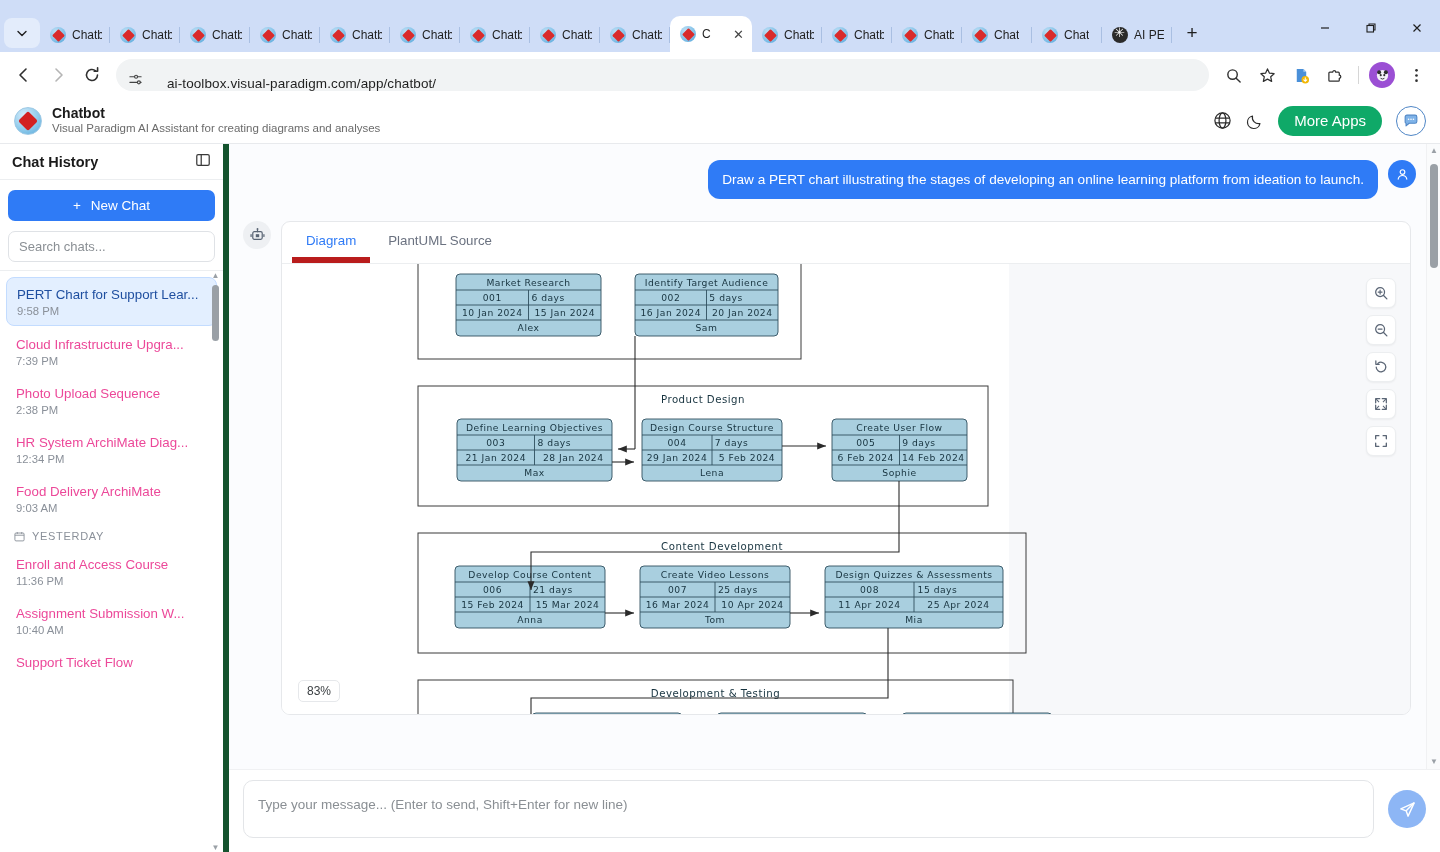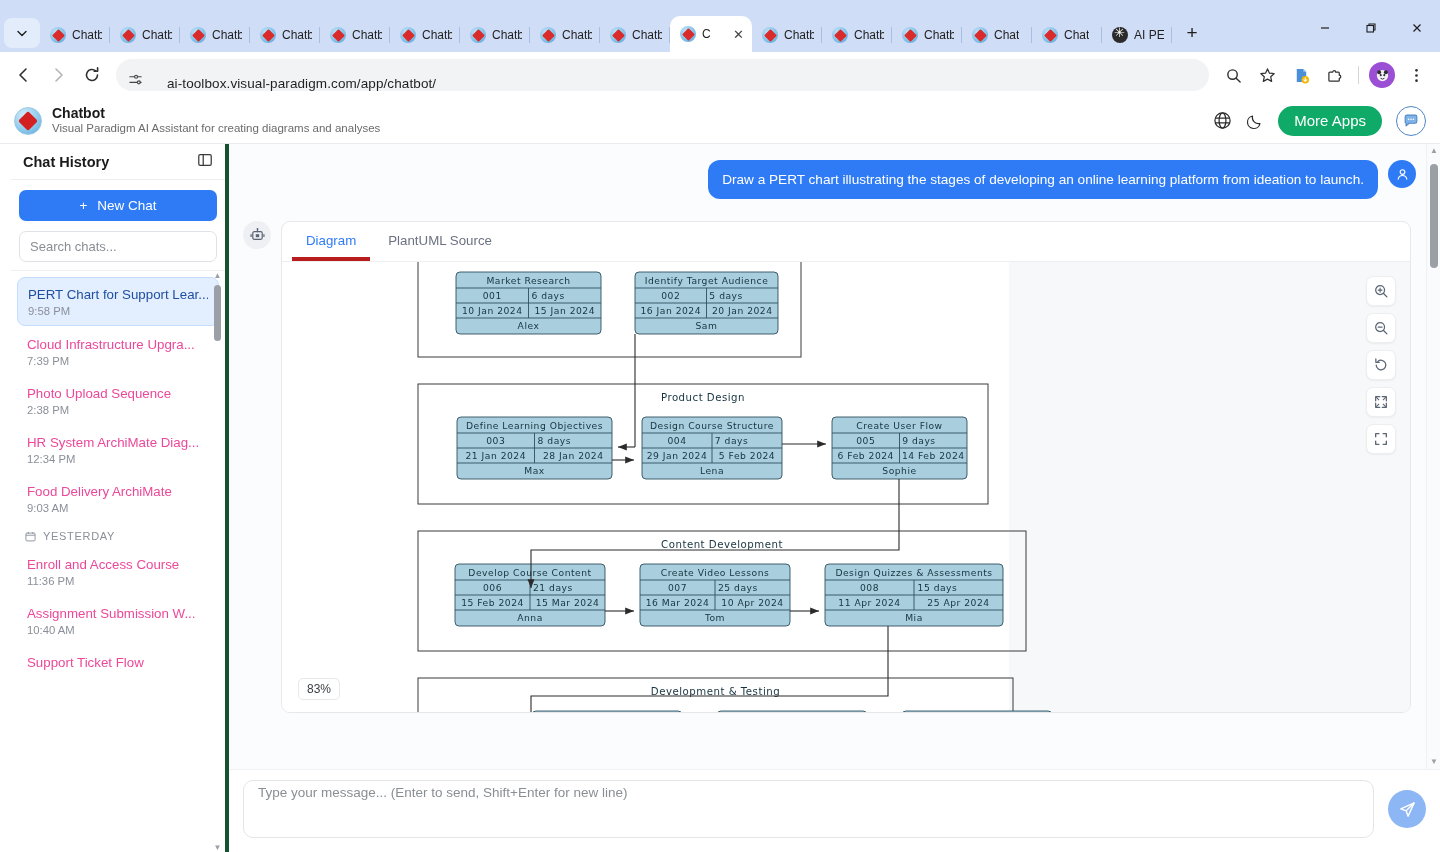--- a/index.html
+++ b/index.html
@@ -96,22 +96,22 @@
   .hdr-icon { color: #2b2b2b; display: flex; align-items: center; }
   .chat-fab {
     width: 30px; height: 30px; border-radius: 50%; border: 1.6px solid #4f86c6;
     display: flex; align-items: center; justify-content: center;
   }
 
   
   .body-row { flex: 1; display: flex; min-height: 0; }
 
   
-  .sidebar { width: 229px; border-right: 4px solid #14532d; display: flex;
-    flex-direction: column; background: #fff; flex: none; padding-left: 11px; }
+  .sidebar { width: 229px; border-right: 6px solid #14532d; display: flex;
+    flex-direction: column; background: #fff; flex: none; }
   .sb-head { height: 36px; display: flex; align-items: center; padding: 0 12px;
     border-bottom: 1px solid #eceef0; }
   .sb-head .title { font-size: 14.5px; font-weight: bold; color: #1a1a1a; }
   .sb-head .collapse { margin-left: auto; color: #3a3a3a; }
   .sb-top { padding: 10px 8px 8px; border-bottom: 1px solid #eceef0; }
   .new-chat {
     width: 100%; height: 31px; background: #2f7bf6; color: #fff; border: none;
     border-radius: 7px; font-size: 13.5px; font-family: inherit; cursor: pointer;
     display: flex; align-items: center; justify-content: center; gap: 10px;
   }
@@ -153,42 +153,42 @@
   .bubble-user { background: #2f7bf6; color: #fff; border-radius: 12px;
     padding: 10px 14px; font-size: 13.6px; max-width: 700px; line-height: 19px; }
 
   .bot-row { display: flex; align-items: flex-start; gap: 10px; margin-top: 22px; }
   .bot-av { width: 28px; height: 28px; border-radius: 50%; background: #eef0f3;
     display: flex; align-items: center; justify-content: center; flex: none; color: #5a6575; }
   .result-card { flex: 1; border: 1px solid #e6e8eb; border-radius: 9px; background: #fff;
     overflow: hidden; max-width: 1130px; }
   .card-tabs { display: flex; gap: 4px; border-bottom: 1px solid #eceef0; padding: 0 10px; }
   .card-tab { padding: 11px 14px 9px; font-size: 13.3px; color: #6b7280; cursor: pointer; }
-  .card-tab.active { color: #2f7bf6; border-bottom: 4px solid #b91c1c; }
+  .card-tab.active { color: #2f7bf6; border-bottom: 6px solid #b91c1c; }
 
   .canvas-wrap { position: relative; height: 450px; background: #f7f8fa; overflow: hidden; }
   .canvas-white { position: absolute; left: 0; top: 0; width: 727px; height: 100%;
     background: #fff; }
   .zoom-badge { position: absolute; left: 16px; bottom: 12px; background: #fff;
     border: 1px solid #e6e8eb; border-radius: 5px; font-size: 12px; color: #3c4043;
     padding: 3px 8px; }
   .tools { position: absolute; right: 14px; top: 14px; display: flex;
     flex-direction: column; gap: 7px; z-index: 5; }
   .tool-btn { width: 30px; height: 30px; background: #fff; border: 1px solid #eceef0;
     border-radius: 7px; display: flex; align-items: center; justify-content: center;
     color: #5a6575; cursor: pointer; box-shadow: 0 1px 2px rgba(0,0,0,.05); }
 
   .diagram-svg { position: absolute; left: 0; top: 0; }
 
   
   .composer { flex: none; padding: 10px 14px 14px; background: #fff;
     display: flex; align-items: flex-start; gap: 14px; border-top: 1px solid #f0f1f3; }
   .composer textarea {
     flex: 1; height: 58px; resize: none; border: 1px solid #e3e5e8; border-radius: 10px;
-    padding: 4px 14px; font-size: 13.5px; font-family: inherit; color: #a16207;
+    padding: 16px 14px; font-size: 13.5px; font-family: inherit; color: #a16207;
     outline: none;
   }
   .composer textarea::placeholder { color: #8a8f94; }
   .send-btn { width: 38px; height: 38px; border-radius: 50%; background: #8db6f5;
     border: none; display: flex; align-items: center; justify-content: center;
     cursor: pointer; margin-top: 10px; flex: none; }
 
   
   .conv-scroll { position: absolute; right: 0; top: 0; bottom: 0; width: 14px;
     background: #fafbfc; border-left: 1px solid #f0f1f3; }

